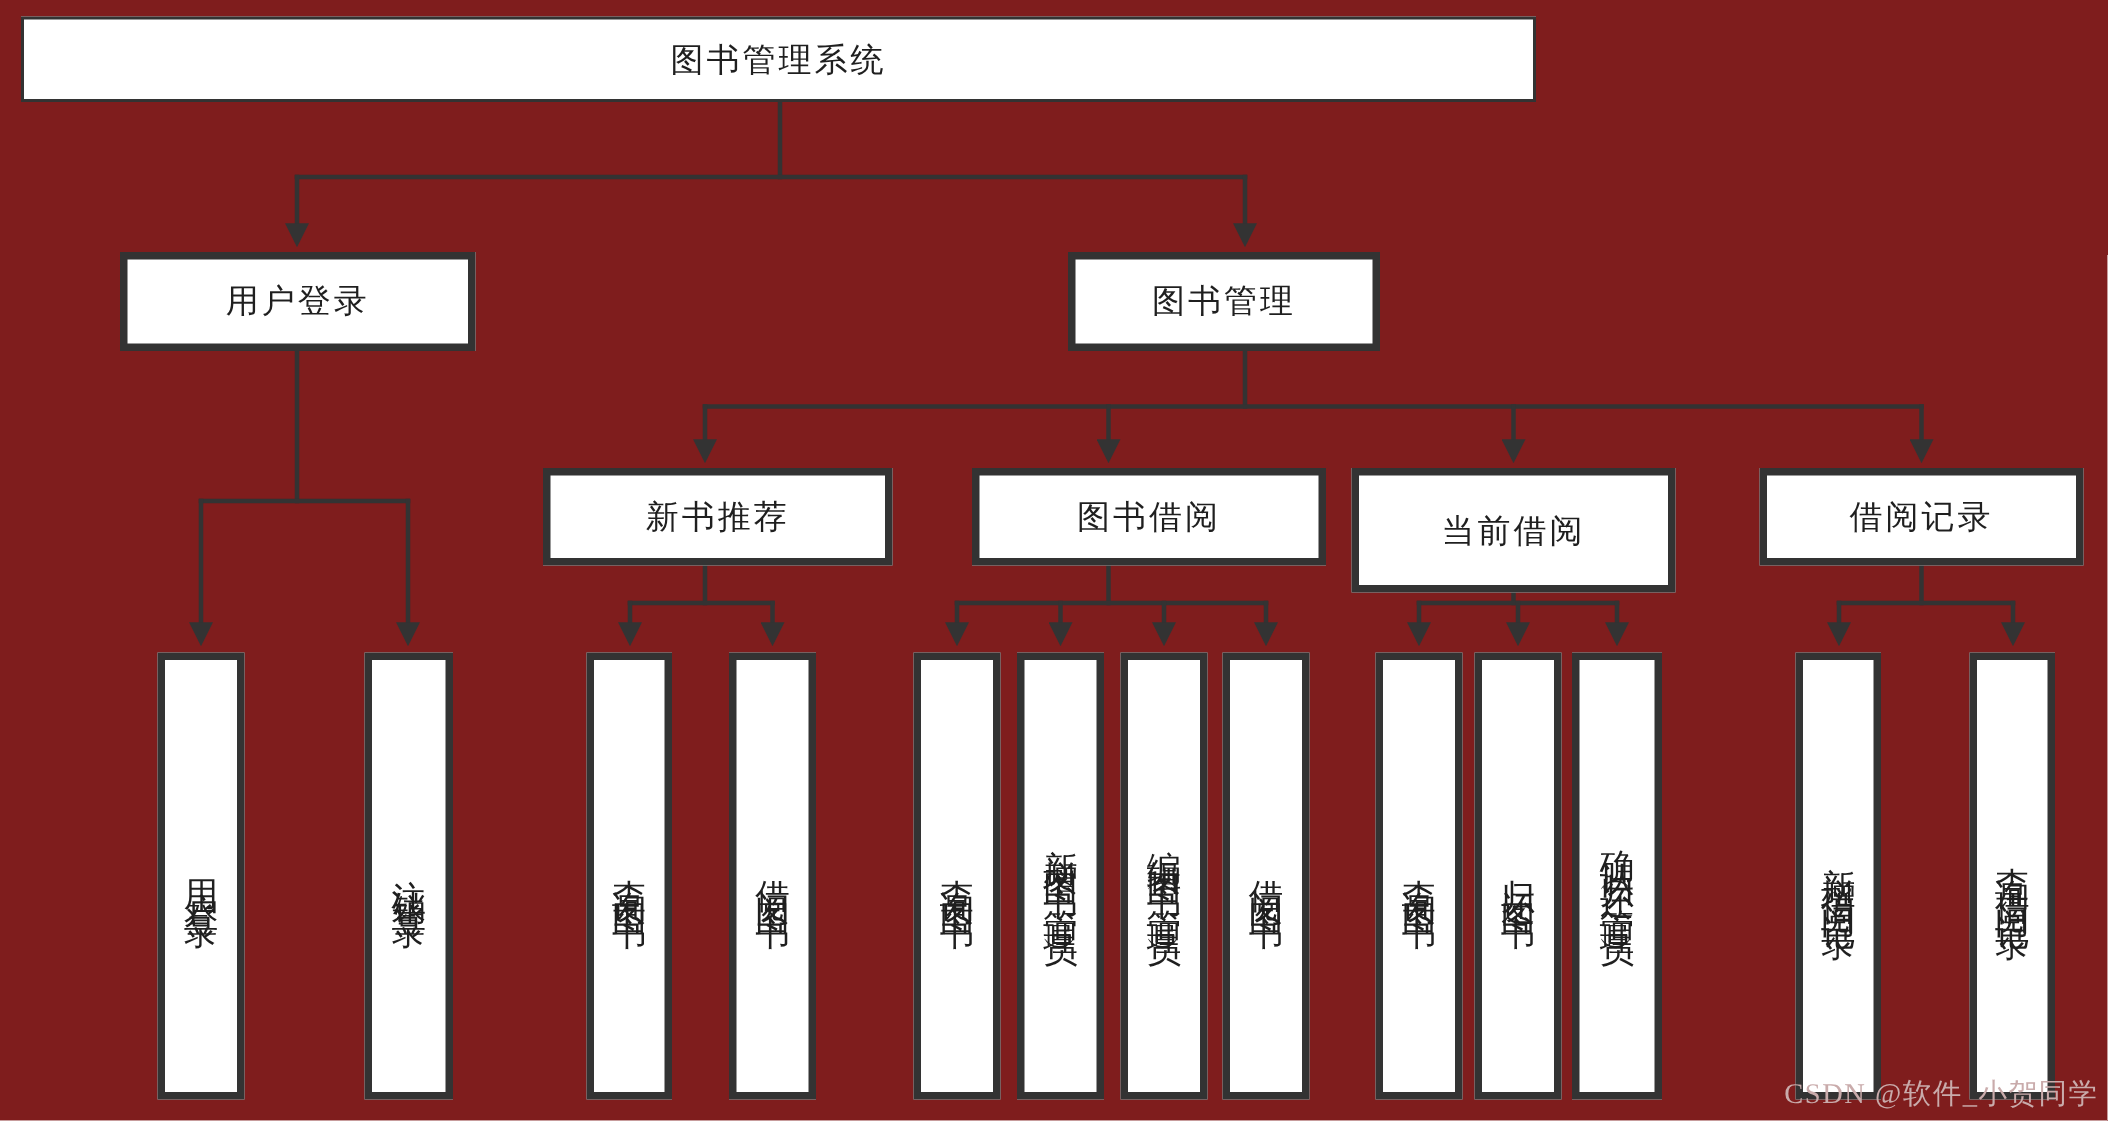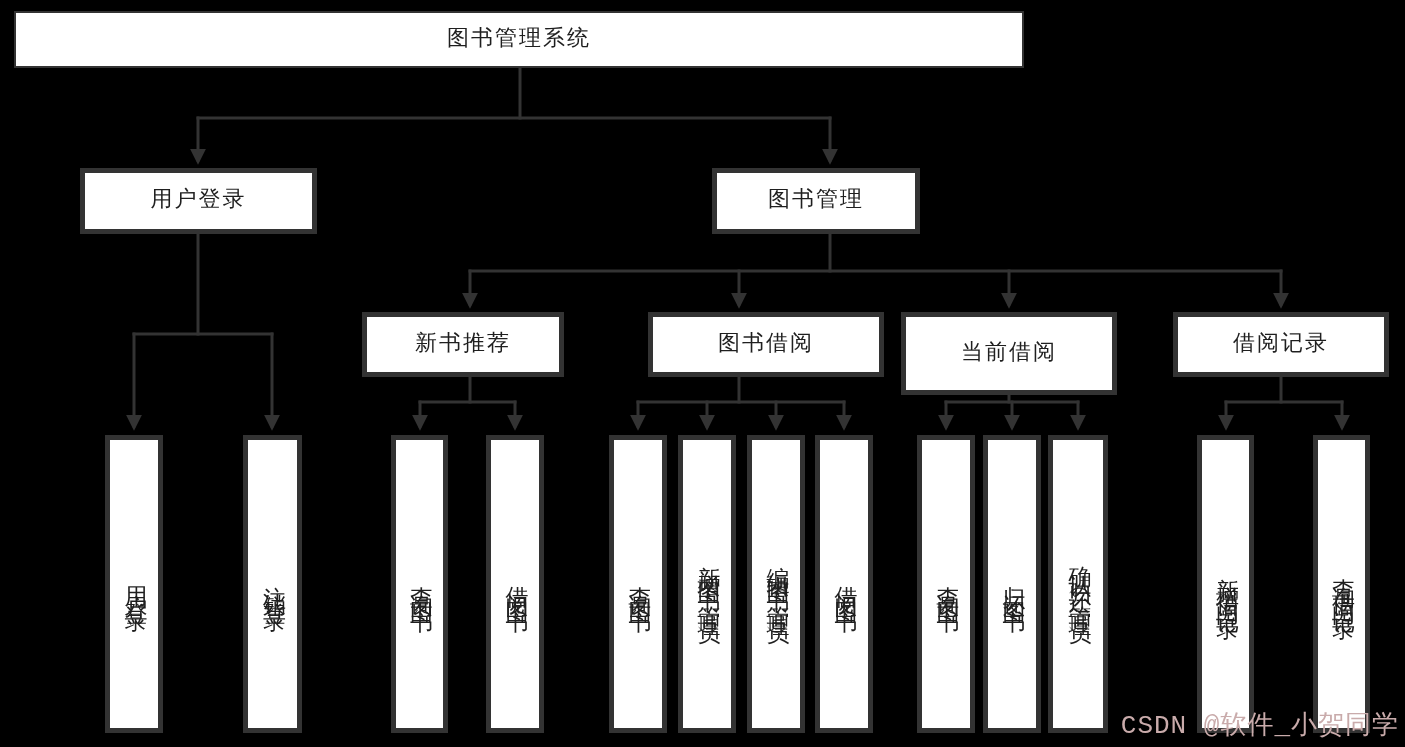--- a/index.html
+++ b/index.html
@@ -1,20 +1,20 @@
 <!DOCTYPE html>
 <html><head>
 <meta charset="utf-8">
 <style>
   html,body{margin:0;padding:0;background:#ffffff;}
   .canvas{
     position:relative;
     width:1405px;height:747px;
-    background:#000000;
-    font-family:Liberation Mono, monospace;
+    background:#7f1d1d;
+    font-family:Liberation Serif, serif;
     overflow:hidden;
   }
   .connectors{position:absolute;left:0;top:0;width:1405px;height:747px;}
   .node{
     position:absolute;
     box-sizing:border-box;
     border:5px solid #f97316;
     background:#ffffff;
     display:flex;align-items:center;justify-content:center;
     color:#1f1f1f;
@@ -26,21 +26,21 @@
   }
   .vlabel{
     writing-mode:vertical-rl;
     text-orientation:mixed;
     font-size:23px;letter-spacing:8px;line-height:1;
     color:#1f1f1f;white-space:nowrap;
   }
   .watermark{
     position:absolute;
     right:6px;bottom:5px;
-    font-size:26px;letter-spacing:1px;
+    font-size:19px;letter-spacing:1px;
     color:#c9abab;
     white-space:nowrap;
   }
 </style>
 </head>
 <body>
 
 <div class="canvas">
 
   <svg class="connectors" viewBox="0 0 1405 747" xmlns="http://www.w3.org/2000/svg">
@@ -111,21 +111,21 @@
     <span class="hlabel">图书管理系统</span>
   </div>
 
   <div class="node" style="left: 80px; top: 168px; width: 237px; height: 66px; border-color: rgb(51, 51, 51);">
     <span class="hlabel">用户登录</span>
   </div>
   <div class="node" style="left: 712px; top: 168px; width: 208px; height: 66px; border-color: rgb(51, 51, 51);">
     <span class="hlabel">图书管理</span>
   </div>
 
-  <div class="node" style="left: 362px; top: 312px; width: 202px; height: 65px; border-color: rgb(51, 51, 51);">
+  <div class="node" style="left: 362px; top: 312px; width: 233px; height: 65px; border-color: rgb(51, 51, 51);">
     <span class="hlabel">新书推荐</span>
   </div>
   <div class="node" style="left: 648px; top: 312px; width: 236px; height: 65px; border-color: rgb(51, 51, 51); justify-content: center;">
     <span class="hlabel">图书借阅</span>
   </div>
   <div class="node" style="left: 901px; top: 312px; width: 216px; height: 83px; border-color: rgb(51, 51, 51);">
     <span class="hlabel">当前借阅</span>
   </div>
   <div class="node" style="left: 1173px; top: 312px; width: 216px; height: 65px; border-color: rgb(51, 51, 51);">
     <span class="hlabel">借阅记录</span>

